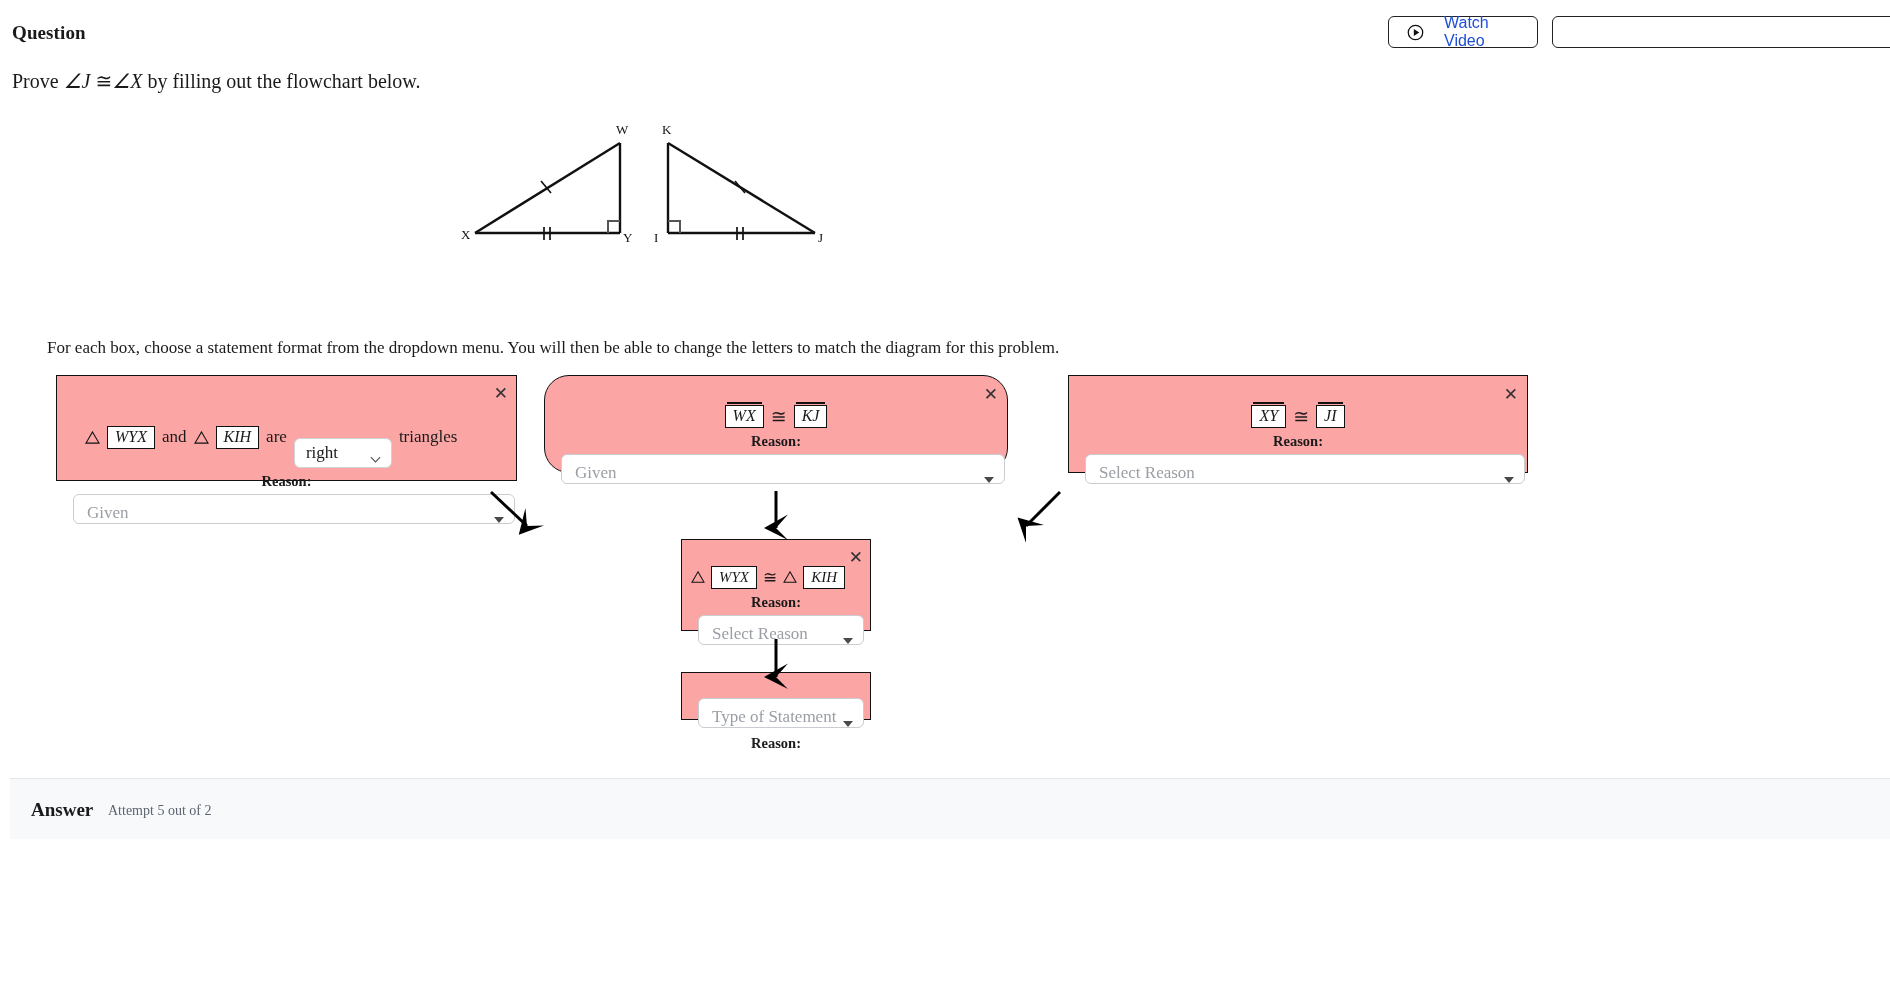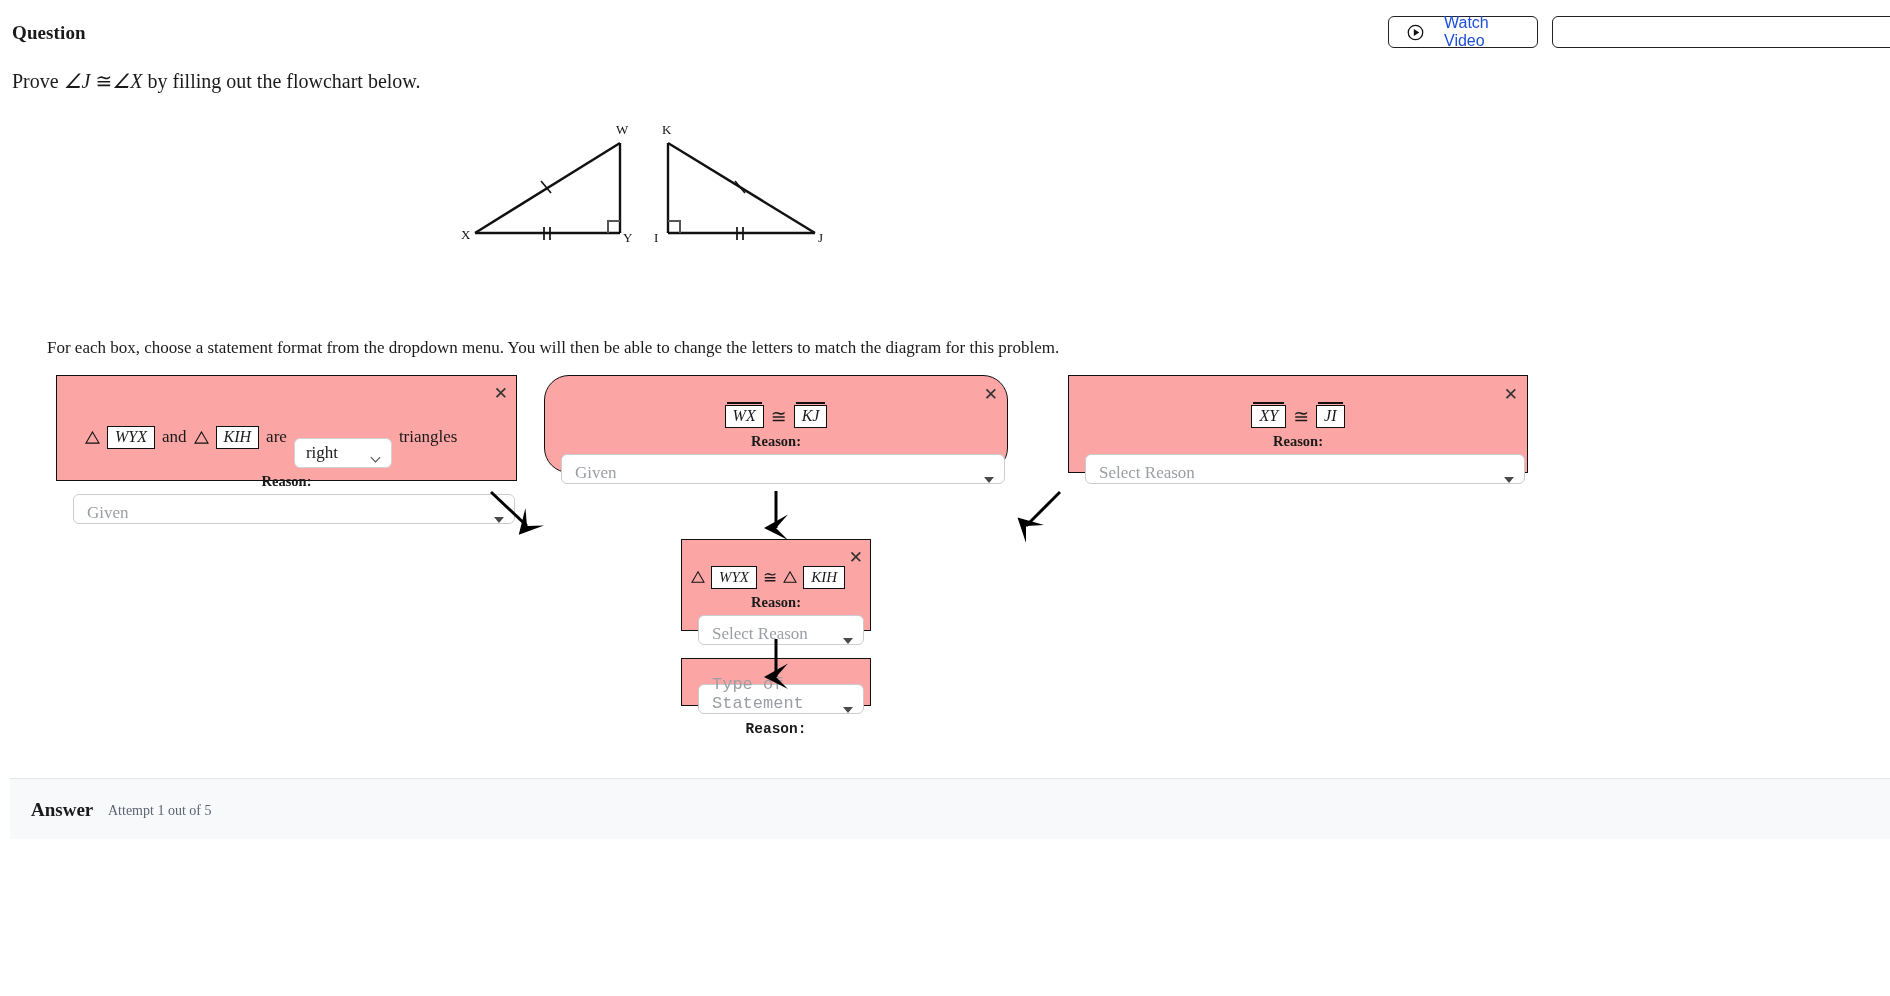--- a/index.html
+++ b/index.html
@@ -175,21 +175,21 @@
     color: #333;
     cursor: pointer;
     line-height: 1;
   }
 
   
   #box1 { left: 56px;   top: 375px;  width: 461px;  height: 106px; }
   #box2 { left: 544px;  top: 375px;  width: 464px;  height: 98px; border-radius: 25px;  }
   #box3 { left: 1068px; top: 375px;  width: 460px;  height: 98px;  }
   #box4 { left: 681px;  top: 539px;  width: 190px;  height: 92px;  }
-  #box5 { left: 681px;  top: 658px;  width: 190px;  height: 48px; font-family: Liberation Mono, monospace;  }
+  #box5 { left: 681px;  top: 672px;  width: 190px;  height: 48px;  }
 
   .arrows {
     position: absolute;
     left: 0; top: 470px;
     width: 1890px; height: 250px;
     pointer-events: none;
   }
   .arrow2 {
     position: absolute;
     left: 681px; top: 631px;
@@ -399,14 +399,14 @@
       <marker id="ah2" markerWidth="9" markerHeight="9" refX="5" refY="4.5" orient="auto">
         <path d="M0.5,0.5 L5,4.5 L9,0.5 L5,8.5 Z" fill="#000"></path>
       </marker>
     </defs>
     <line x1="95" y1="8" x2="95" y2="46" stroke="#000" stroke-width="3" marker-end="url(#ah2)"></line>
   </svg>
 </div>
 
 <div class="answer-bar">
   <div class="answer-title">Answer</div>
-  <div class="answer-attempt">Attempt 1 out of 5</div>
+  <div class="answer-attempt">Attempt 5 out of 2</div>
 </div>
 
 </body></html>

